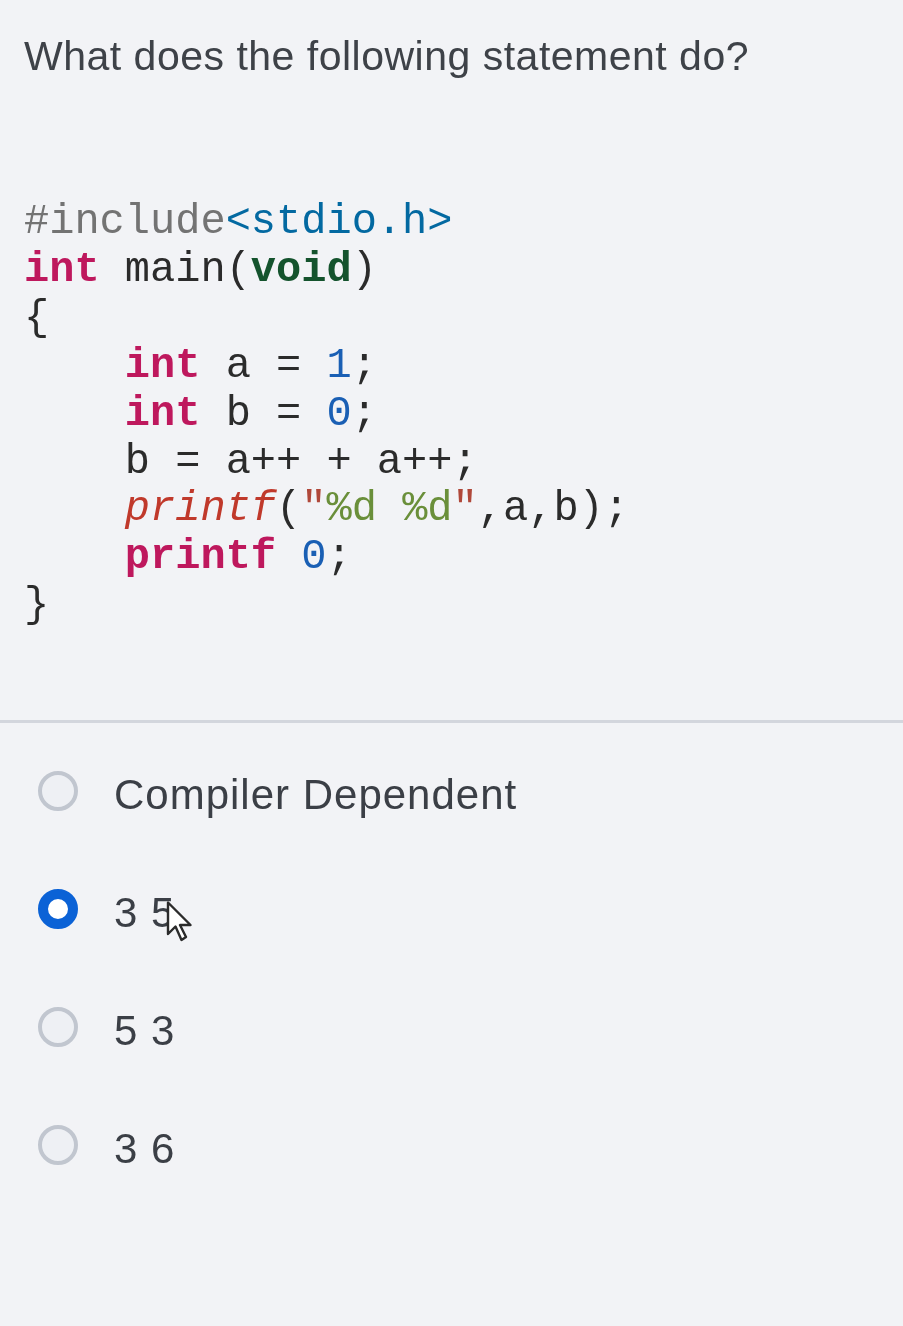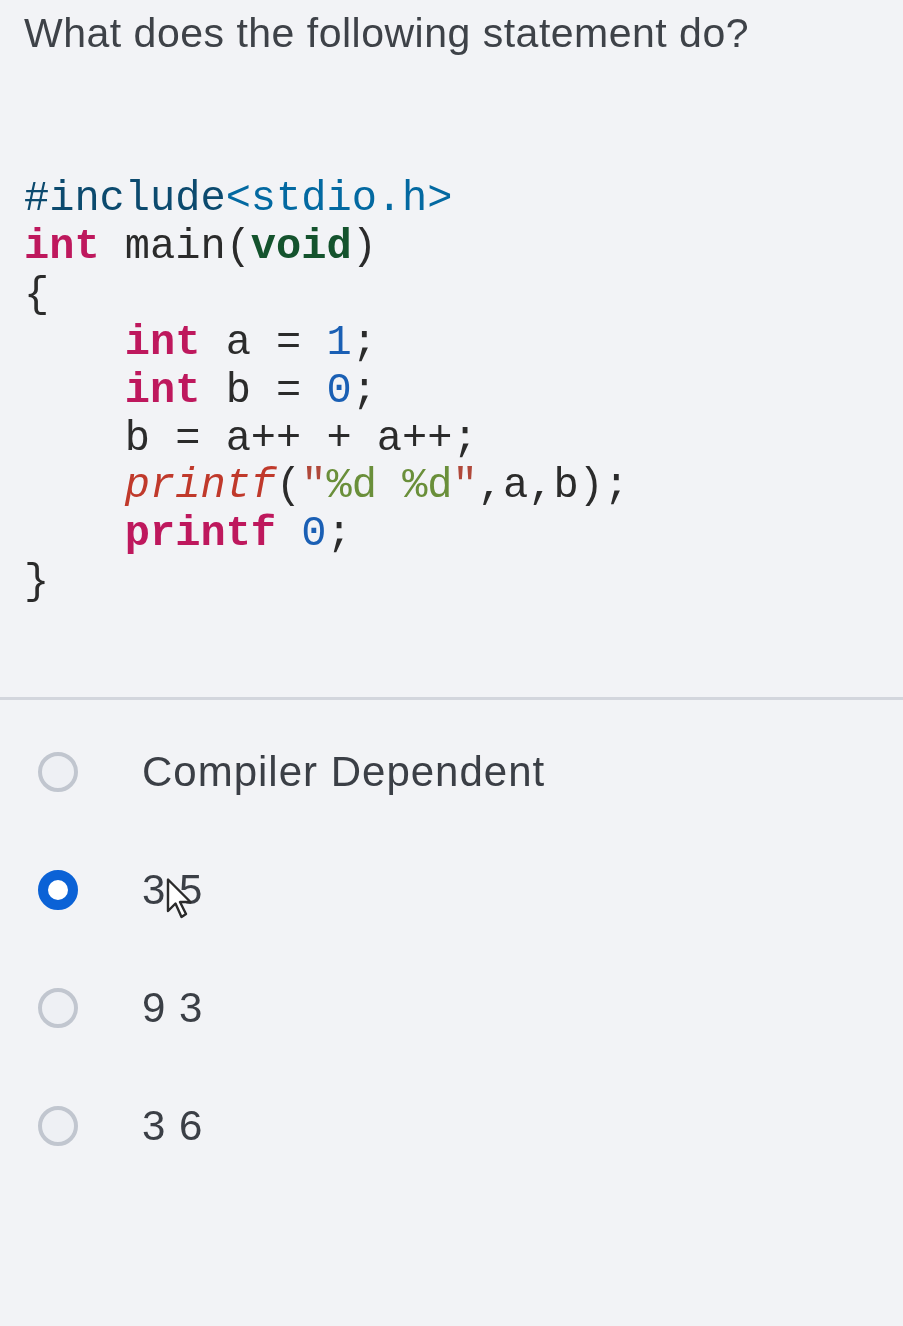--- a/index.html
+++ b/index.html
@@ -6,39 +6,39 @@
     margin: 0;
     padding: 0;
     width: 903px;
     height: 1326px;
     background: #f2f3f6;
     font-family: Arial, Helvetica, sans-serif;
     color: #3a3d42;
     overflow: hidden;
   }
   .page {
-    padding: 9px 24px 0 24px;
+    padding: 32px 24px 0 24px;
     box-sizing: border-box;
   }
   .question {
     font-size: 41px;
     letter-spacing: 0.5px;
     color: #3e4248;
     margin-bottom: 118px;
     line-height: 1.2;
   }
   pre.code {
     font-family: "Consolas", "Menlo", "Courier New", monospace;
     font-size: 42px;
     line-height: 1.14;
     margin: 0;
     white-space: pre;
     color: #2b2b2b;
   }
-  .tok-pre   { color: #0c4a6e; }   
+  .tok-pre   { color: #737373; }   
   .tok-inc   { color: #0369a1; }   
   .tok-kw    { color: #be185d; font-weight: 600; }
   .tok-fn    { color: #2b2b2b; font-weight: 500; }
   .tok-void  { color: #14532d; font-weight: 600; }
   .tok-num   { color: #1a5fb4; }
   .tok-call  { color: #c0392b; font-style: italic; }
   .tok-str   { color: #b0483a; }
   .tok-fmt   { color: #6a8f3a; }
   .tok-punc  { color: #2b2b2b; }
 
@@ -46,24 +46,23 @@
     border: none;
     border-top: 3px solid #d3d6dd;
     margin: 90px -24px 0 -24px;
   }
 
   .options {
     margin-top: 48px;
   }
   .option {
     display: flex;
-    align-items: center;
+    align-items: flex-start;
     margin-bottom: 70px;
     position: relative;
-    gap: 28px;
   }
   .radio {
     width: 40px;
     height: 40px;
     border: 4px solid #c1c6cf;
     border-radius: 50%;
     box-sizing: border-box;
     margin-right: 36px;
     margin-left: 14px;
     flex: 0 0 auto;
@@ -116,21 +115,21 @@
     <div class="option">
       <span class="radio selected"></span>
       <span class="opt-label">3 5</span>
       <svg class="cursor" viewBox="0 0 20 28">
         <path d="M2 1 L2 22 L7 17 L11 26 L14 24 L10 16 L17 16 Z" fill="#ffffff" stroke="#2b2b2b" stroke-width="1.6" stroke-linejoin="round"></path>
       </svg>
     </div>
 
     <div class="option">
       <span class="radio"></span>
-      <span class="opt-label">9 3</span>
+      <span class="opt-label">5 3</span>
     </div>
 
     <div class="option" style="margin-bottom:0;">
       <span class="radio"></span>
       <span class="opt-label">3 6</span>
     </div>
 
   </div>
 </div>
 

